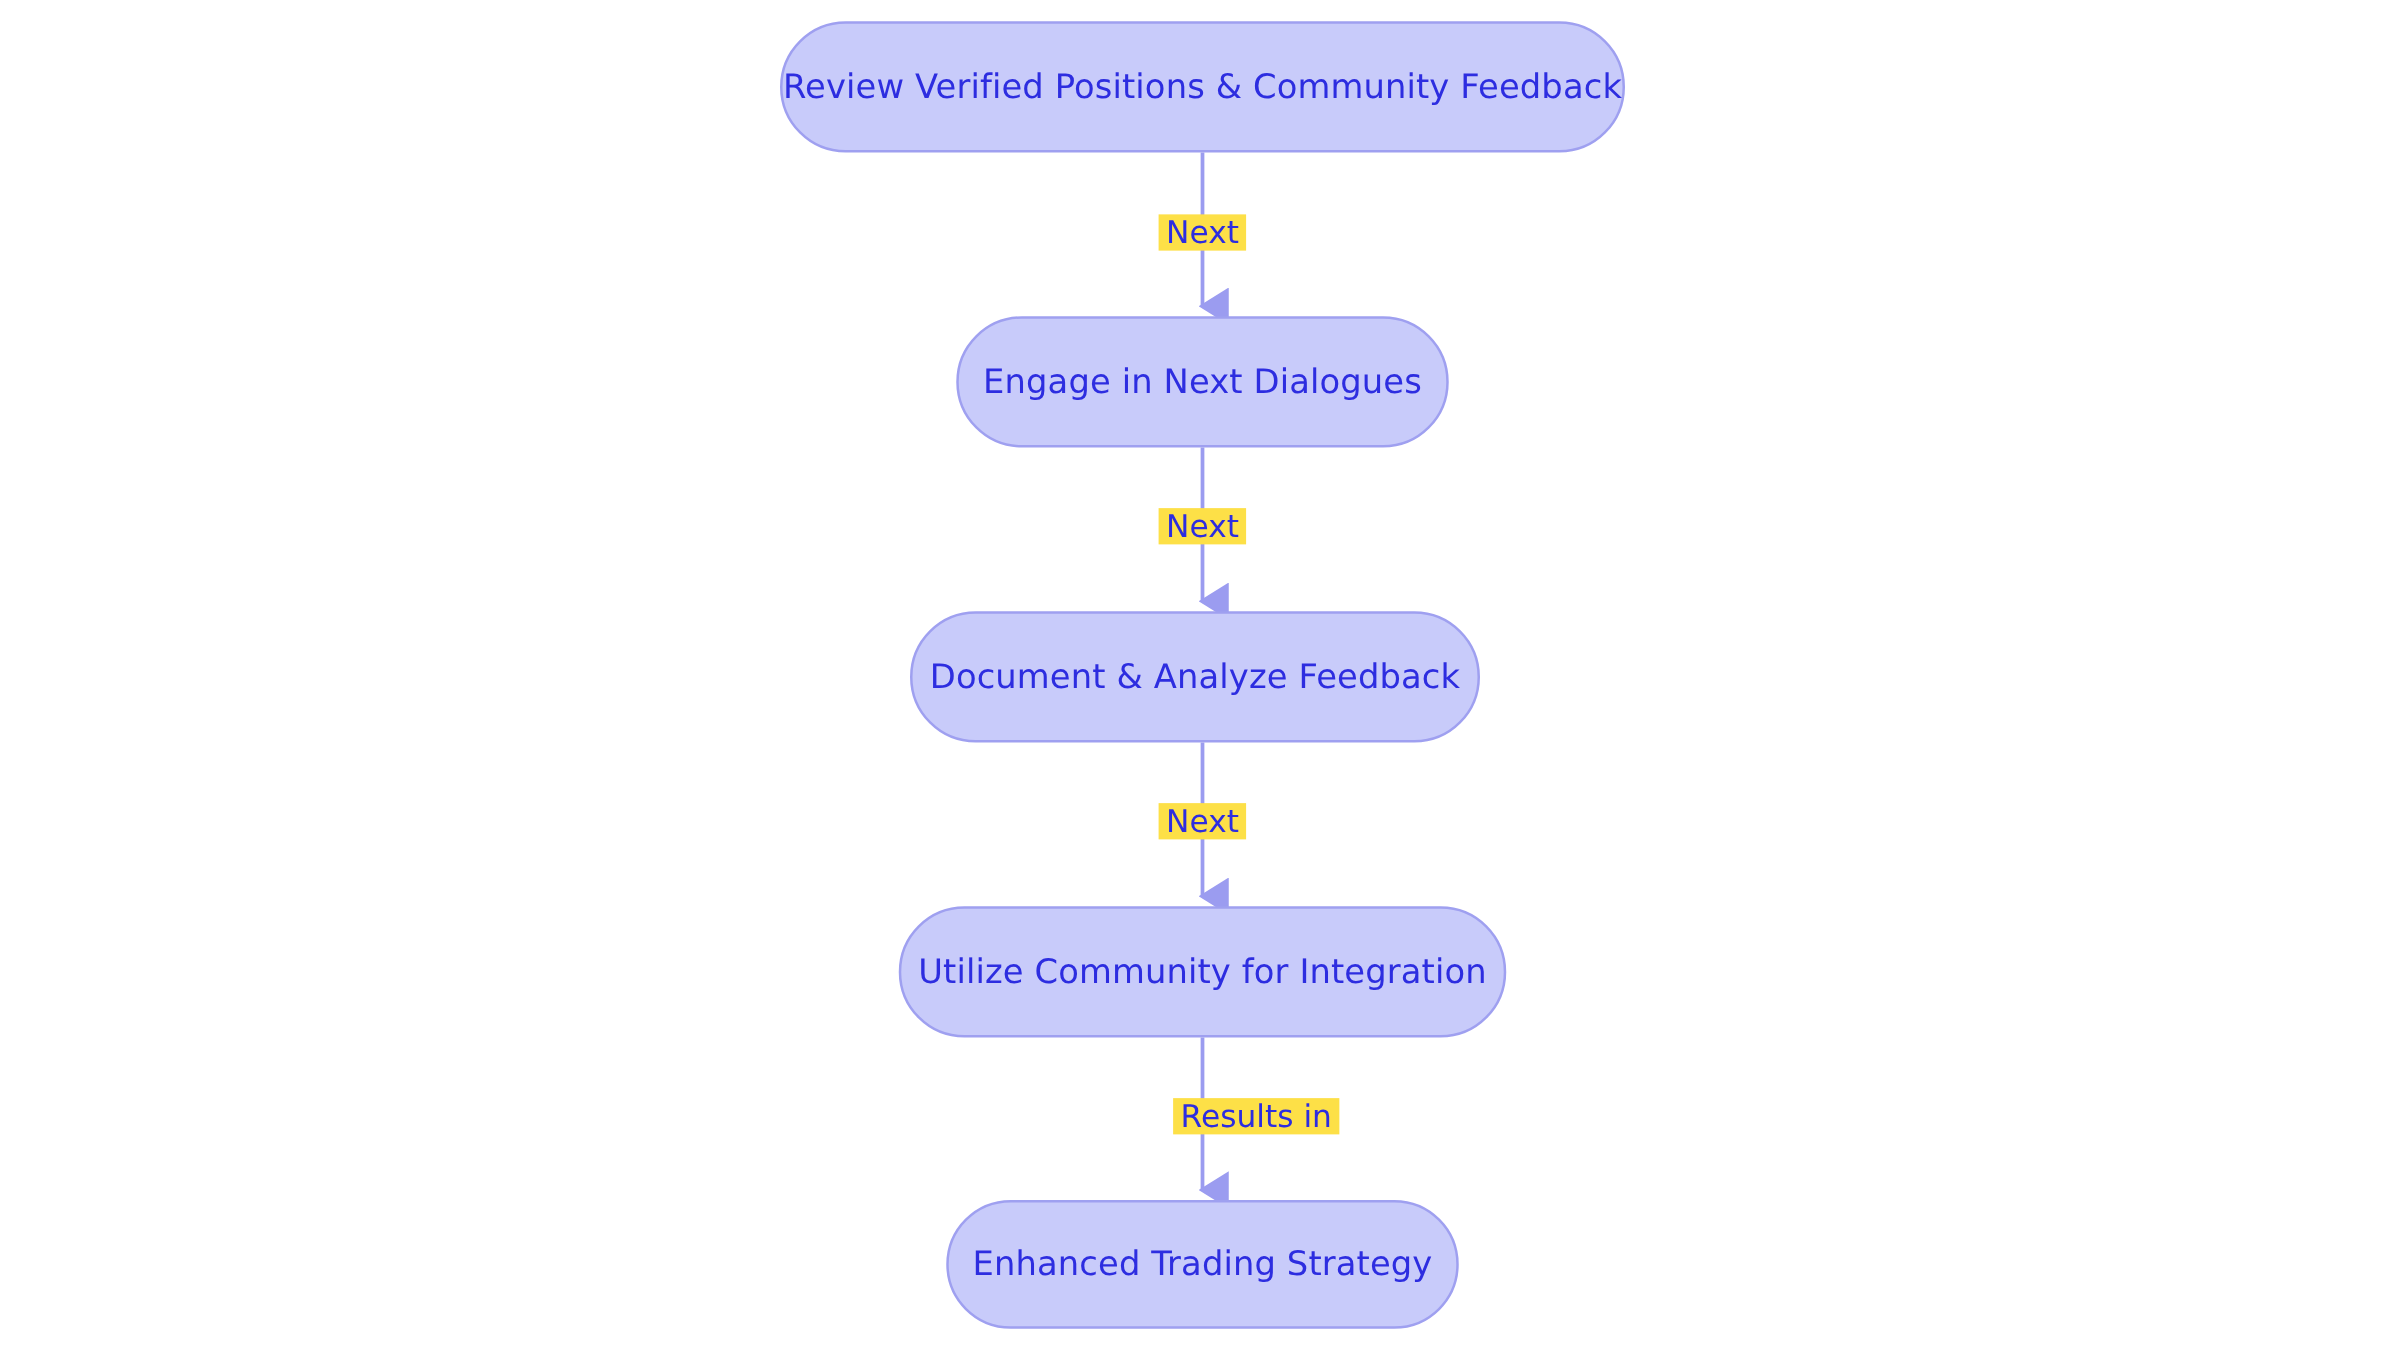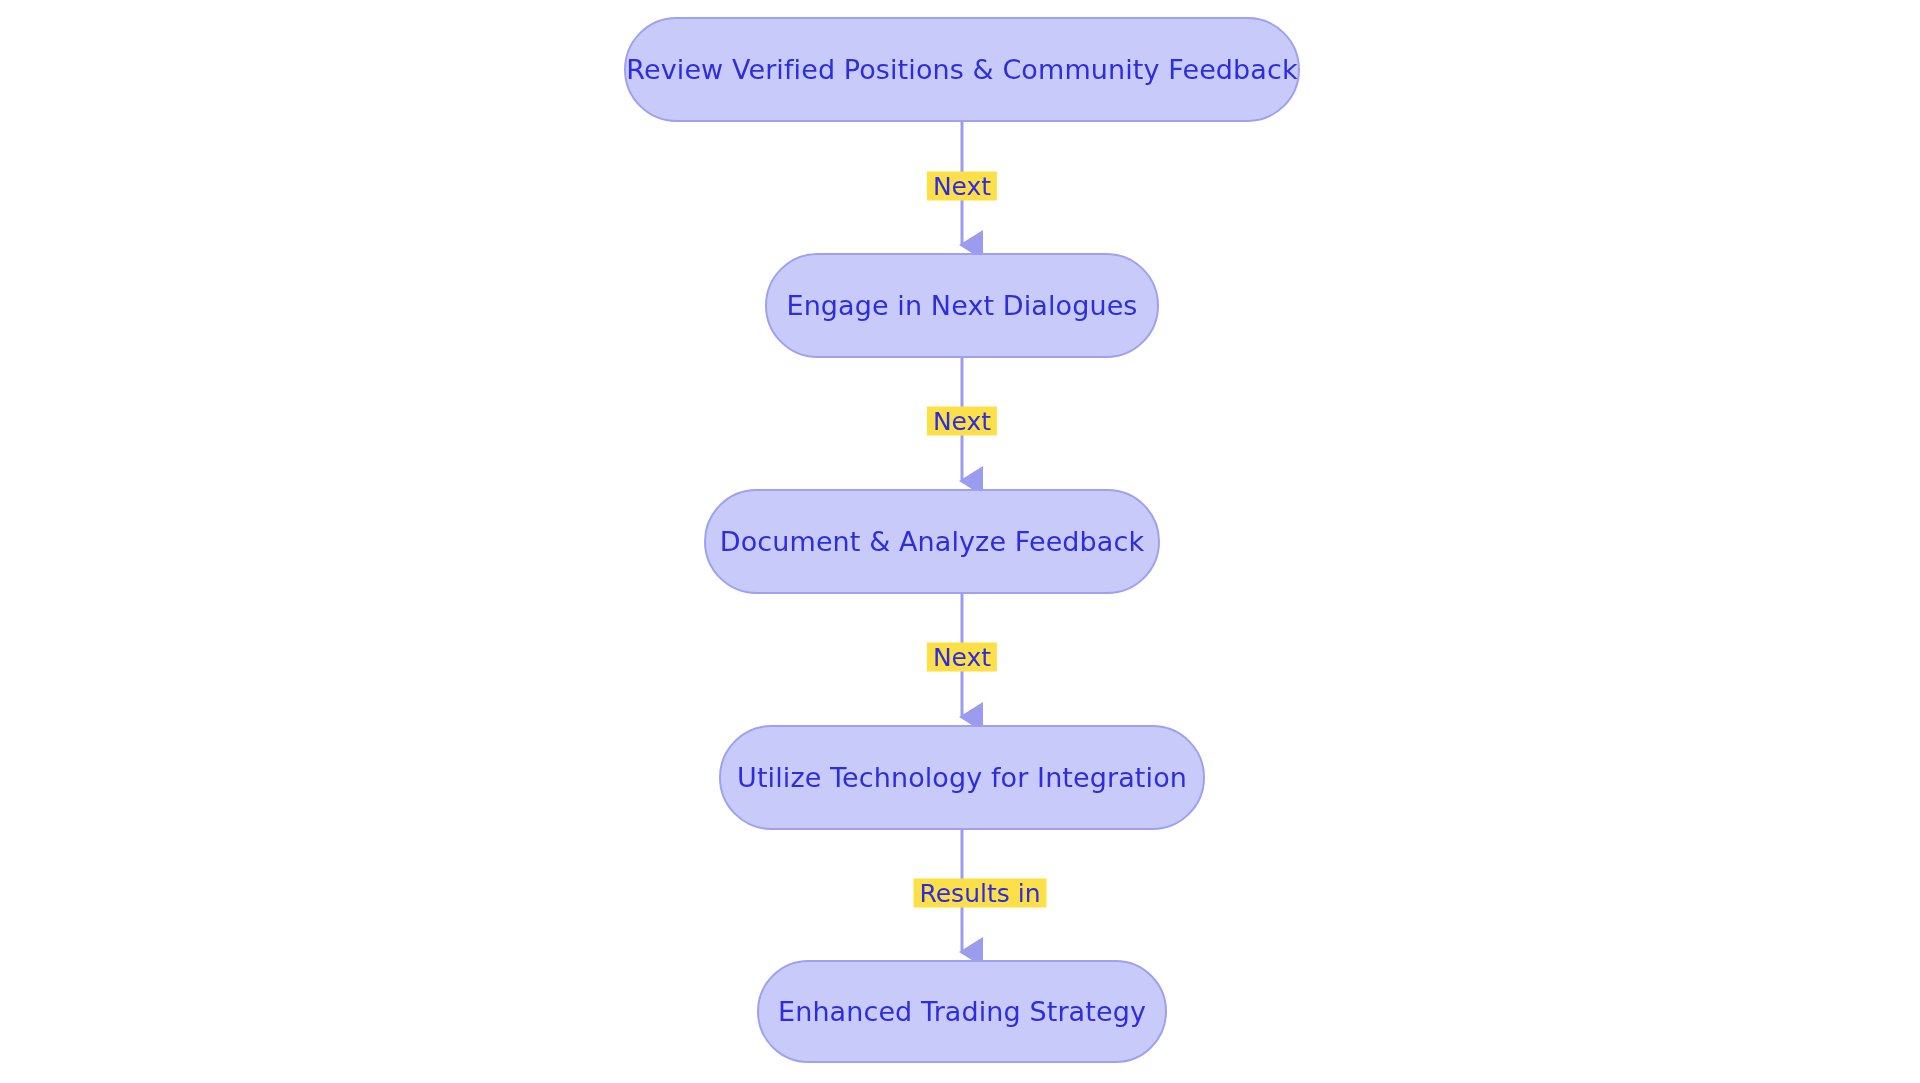--- a/index.html
+++ b/index.html
@@ -89,33 +89,33 @@
   </svg>
 
   <div class="flow-node" id="node-0" style="left: 624px; top: 17px; width: 676px; height: 105px;">
     <span class="node-label">Review Verified Positions &amp; Community Feedback</span>
   </div>
 
   <div class="flow-node" id="node-1" style="left: 765px; top: 253px; width: 394px; height: 105px;">
     <span class="node-label">Engage in Next Dialogues</span>
   </div>
 
-  <div class="flow-node" id="node-2" style="left: 704px; top: 489px; width: 456px; height: 105px; text-align: right;">
+  <div class="flow-node" id="node-2" style="left: 728px; top: 489px; width: 456px; height: 105px; text-align: right;">
     <span class="node-label">Document &amp; Analyze Feedback</span>
   </div>
 
   <div class="flow-node" id="node-3" style="left: 719px; top: 725px; width: 486px; height: 105px;">
-    <span class="node-label">Utilize Technology for Integration</span>
+    <span class="node-label">Utilize Community for Integration</span>
   </div>
 
   <div class="flow-node" id="node-4" style="left: 757px; top: 960px; width: 410px; height: 103px;">
     <span class="node-label">Enhanced Trading Strategy</span>
   </div>
 
   <div class="edge-label" id="edge-label-0" style="left: 962px; top: 186px;">Next</div>
 
   <div class="edge-label" id="edge-label-1" style="left: 962px; top: 421px;">Next</div>
 
   <div class="edge-label" id="edge-label-2" style="left: 962px; top: 657px;">Next</div>
 
-  <div class="edge-label" id="edge-label-3" style="left: 980px; top: 893px;">Results in</div>
+  <div class="edge-label" id="edge-label-3" style="left: 1005px; top: 893px;">Results in</div>
 
 </div>
 
 </body></html>

